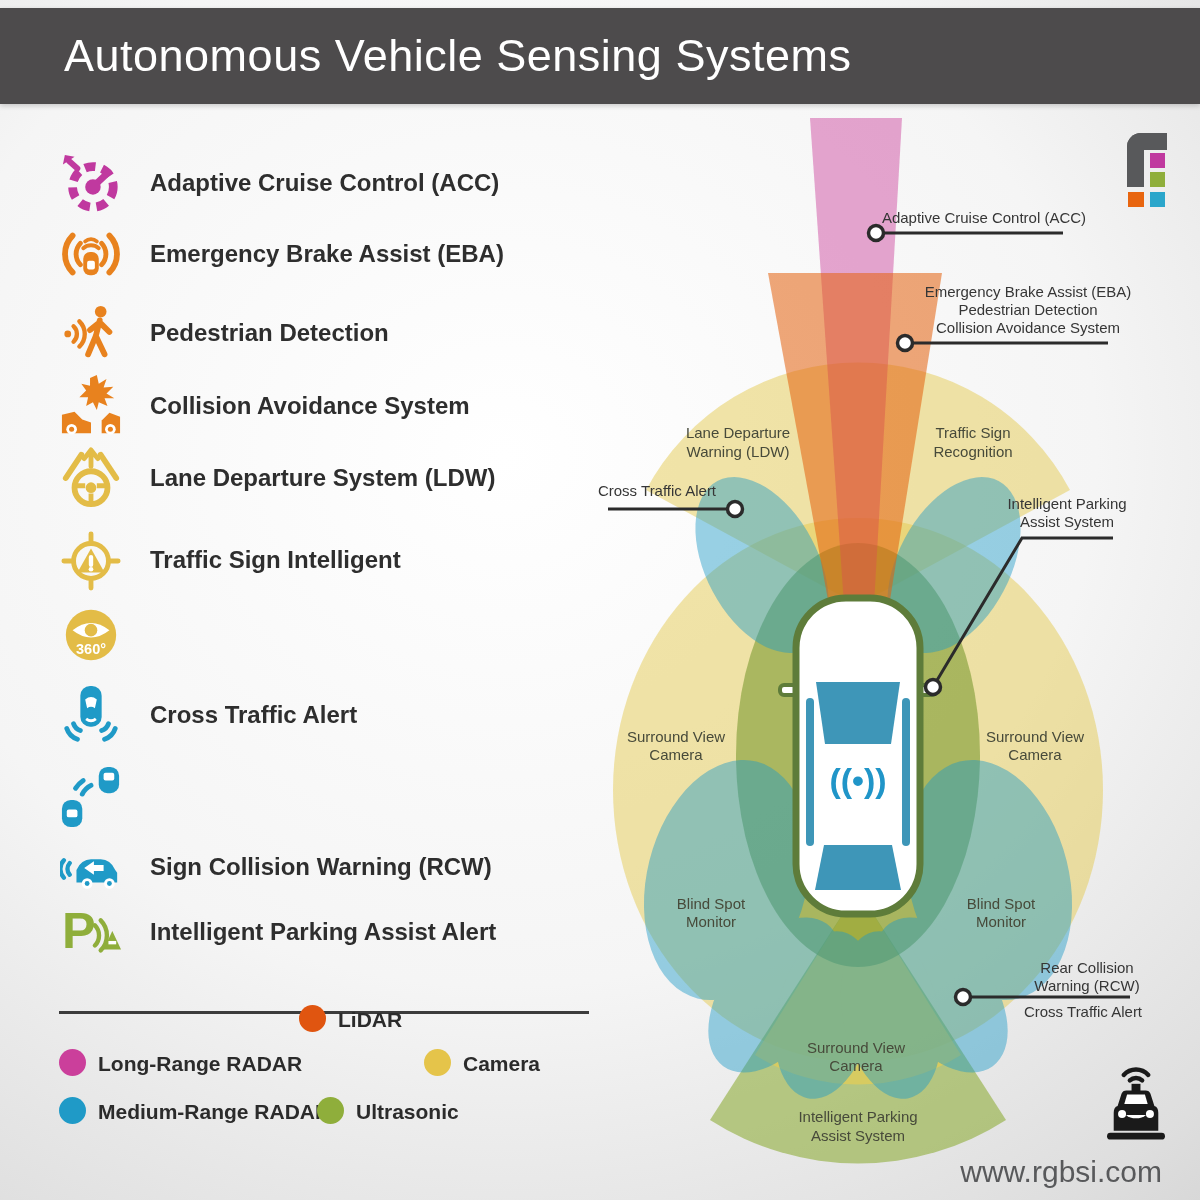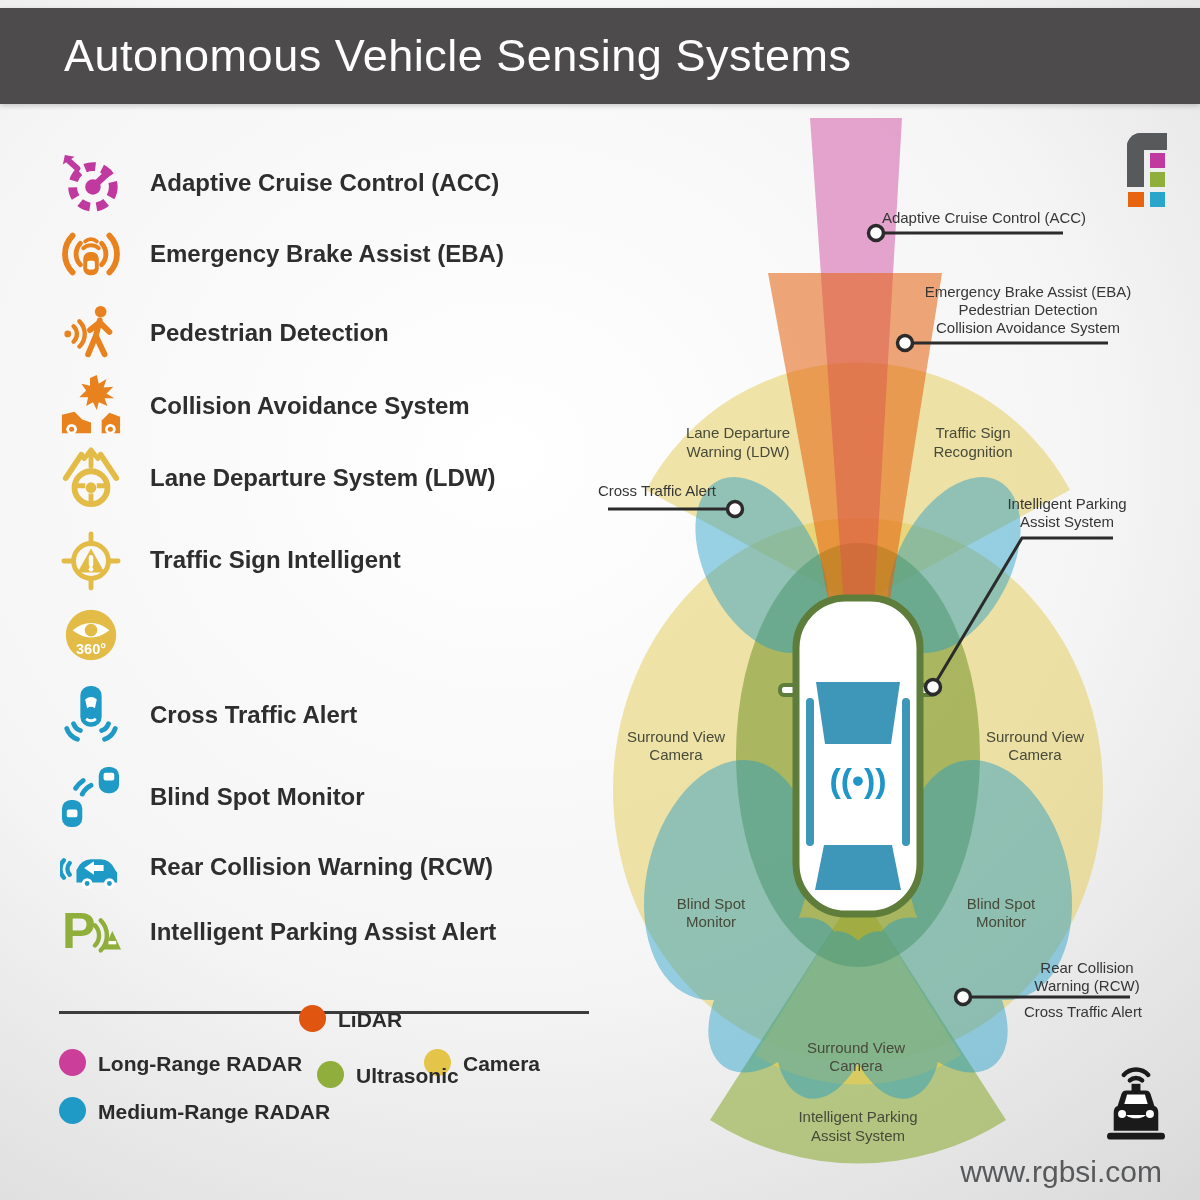--- a/index.html
+++ b/index.html
@@ -169,35 +169,34 @@
     <li class="row" style="top:765px">
       <span class="ic" style="color:#1f9ac7">
         <svg viewBox="0 0 64 64" fill="currentColor">
           <rect x="40" y="1" width="21" height="27" rx="9"></rect>
           <rect x="45" y="7" width="11" height="8" rx="2" fill="#ffffff"></rect>
           <rect x="2" y="35" width="21" height="28" rx="9"></rect>
           <rect x="7" y="45" width="11" height="8" rx="2" fill="#ffffff"></rect>
           <path d="M23 29 a20 20 0 0 1 9 -9 M16 23 a30 30 0 0 1 8 -8" stroke="currentColor" stroke-width="5" fill="none" stroke-linecap="round"></path>
         </svg>
       </span>
-      <span class="lbl">Blind Spot Monitor</span>
     </li>
     <li class="row" style="top:835px">
       <span class="ic" style="color:#1f9ac7">
         <svg viewBox="0 0 64 64" fill="currentColor">
           <path d="M17 35 q5 -11 15 -11 h10 q10 0 15 11 l2 3 v10 H17 Z"></path>
           <circle cx="28" cy="49" r="5.5" fill="#ffffff"></circle>
             <circle cx="28" cy="49" r="2.5"></circle>
           <circle cx="51" cy="49" r="5.5" fill="#ffffff"></circle>
             <circle cx="51" cy="49" r="2.5"></circle>
           <polygon points="25,33 35,26 35,30 45,30 45,36 35,36 35,40" fill="#ffffff"></polygon>
           <path d="M4 25 a13 13 0 0 0 0 18 M10 28 a9 9 0 0 0 0 12" stroke="currentColor" stroke-width="4.5" fill="none" stroke-linecap="round"></path>
         </svg>
       </span>
-      <span class="lbl">Rear Collision Warning (RCW)</span>
+      <span class="lbl">Sign Collision Warning (RCW)</span>
     </li>
     <li class="row" style="top:900px">
       <span class="ic" style="color:#8fae3b">
         <svg viewBox="0 0 64 64" fill="currentColor">
           <text x="2" y="48" font-size="52" font-weight="bold" fill="currentColor" font-family="Liberation Sans,sans-serif">P</text>
           <path d="M36 25 a15 15 0 0 1 0 21 M42 20 a22 22 0 0 1 0 31" stroke="currentColor" stroke-width="4.5" fill="none" stroke-linecap="round"></path>
           <polygon points="45,50 63,50 54,31"></polygon>
           <path d="M50 43 h8" stroke="#ffffff" stroke-width="3.5"></path>
         </svg>
       </span>
@@ -216,21 +215,21 @@
     <span class="t">LiDAR</span>
   </div>
   <div class="leg" style="left:424px;top:1048px">
     <span class="dot" style="background:#e5c44a"></span>
     <span class="t">Camera</span>
   </div>
   <div class="leg" style="left:59px;top:1096px">
     <span class="dot" style="background:#1f9ac7"></span>
     <span class="t">Medium-Range RADAR</span>
   </div>
-  <div class="leg" style="left:317px;top:1060px">
+  <div class="leg" style="left:317px;top:1096px">
     <span class="dot" style="background:#8fae3b"></span>
     <span class="t">Ultrasonic</span>
   </div>
 
   <svg class="diagram" viewBox="0 0 640 1100">
 
     <ellipse cx="298" cy="690" rx="245" ry="272" fill="#e3c84b" opacity="0.48"></ellipse>
 
     <path d="M 298 505 L 86 390 A 240 240 0 0 1 510 390 Z" fill="#e3c84b" opacity="0.48"></path>
 

